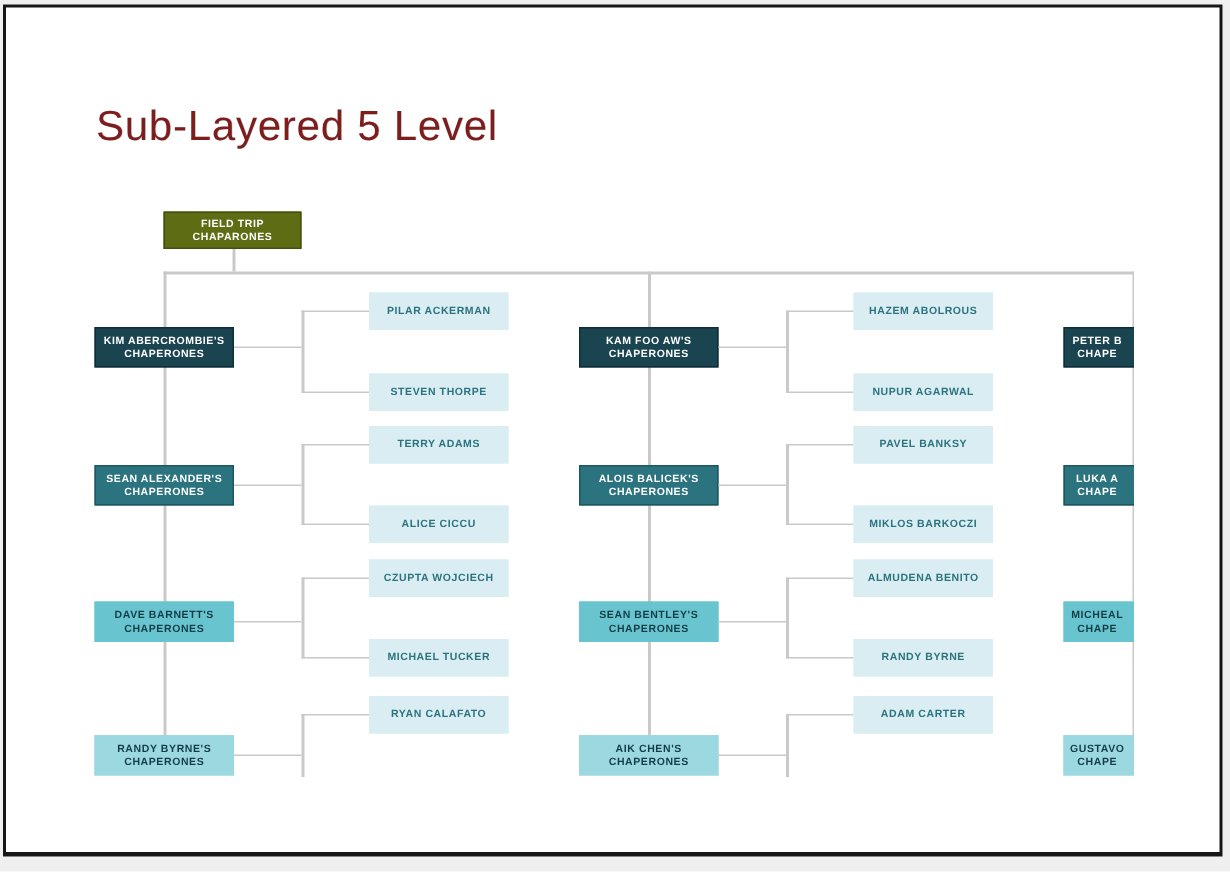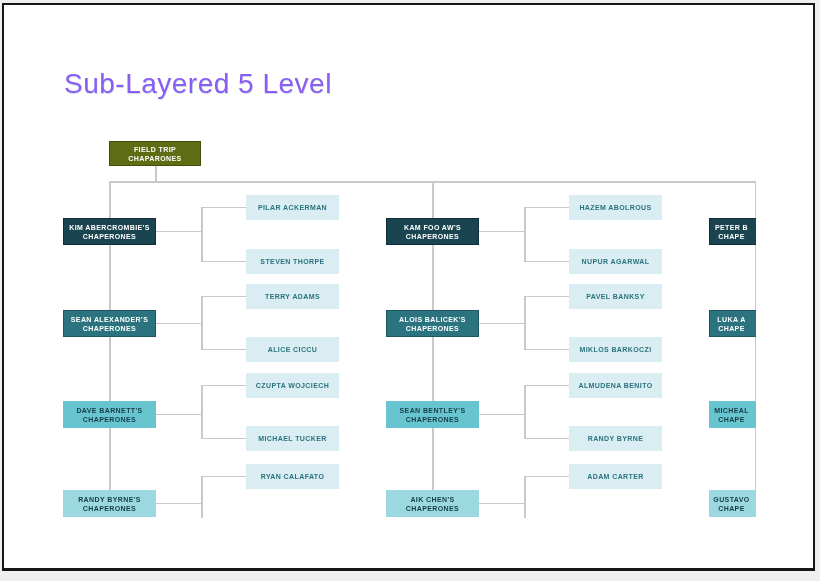--- a/index.html
+++ b/index.html
@@ -6,21 +6,21 @@
   body{
     width:820px;height:581px;background:#efefef;overflow:hidden;position:relative;
     font-family:"Liberation Sans", sans-serif;
   }
   .page{
     position:absolute;left:2px;top:3px;width:809px;height:563px;
     background:#ffffff;border:2px solid #161616;border-bottom-width:3px;
   }
   .title{
     position:absolute;left:60px;top:63px;margin:0;
-    font-size:28px;font-weight:400;letter-spacing:0.5px;color:#8b5cf6;
+    font-size:28px;font-weight:400;letter-spacing:0.5px;color:#7f1d1d;
     text-shadow:0.5px 0.5px 0 rgba(44,122,128,0.25);
   }
   .chart-clip{
     position:absolute;left:58px;top:135px;width:694px;height:378px;
     overflow:hidden;
   }
   .line{position:absolute;background:#c9c9c9;}
   .box{
     position:absolute;box-sizing:border-box;
     display:flex;flex-direction:column;align-items:center;justify-content:center;

